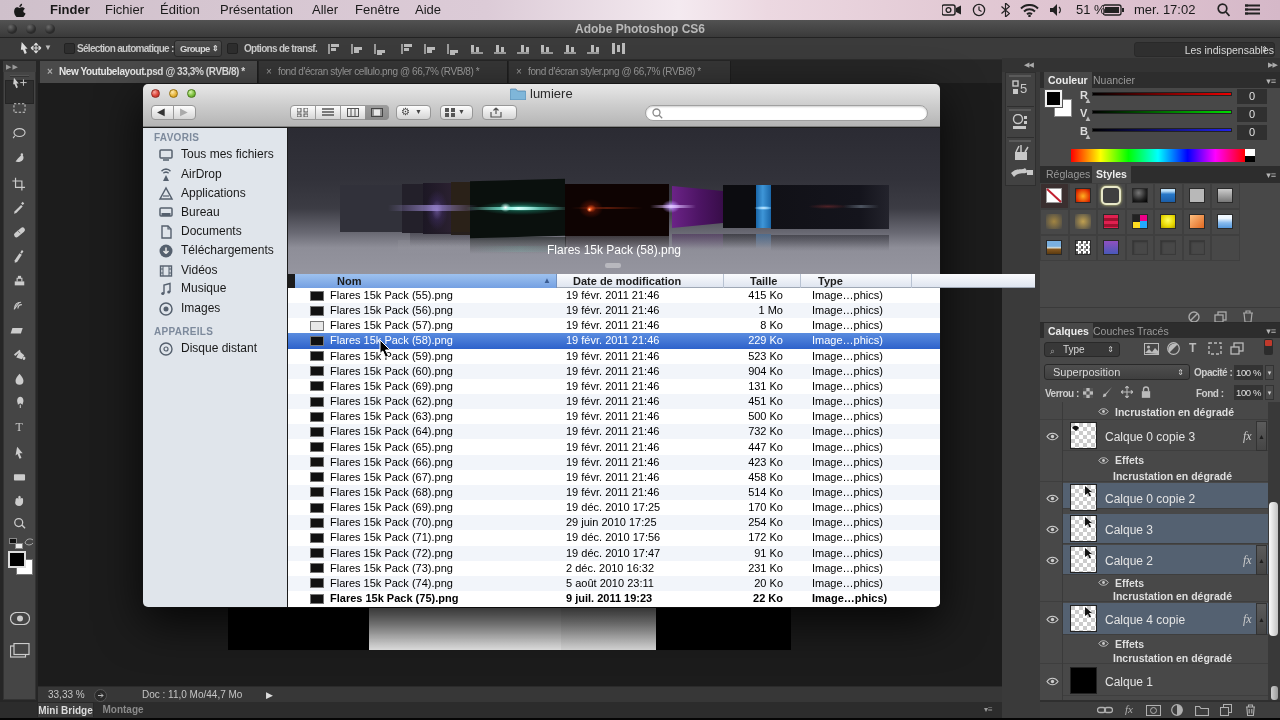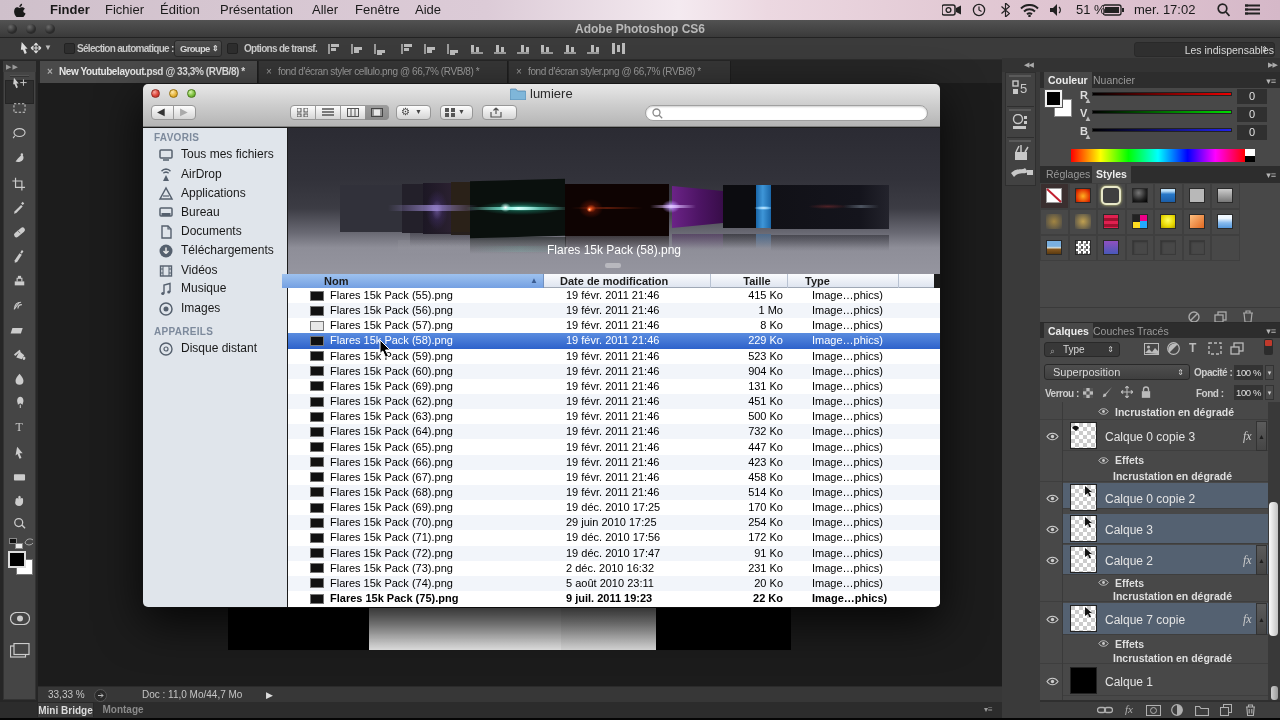--- a/index.html
+++ b/index.html
@@ -36,21 +36,21 @@
 #ftop{position:absolute;left:0;top:0;width:797px;height:43px;border-radius:5px 5px 0 0;
 background:linear-gradient(#e8e8e8,#cdcdcd 50%,#b5b5b5);border-bottom:1px solid #838383;}
 .light{position:absolute;top:5px;width:9px;height:9px;border-radius:50%;}
 .fbtn{position:absolute;background:linear-gradient(#fdfdfd,#d5d5d5);border:1px solid #979797;border-radius:4px;}
 #fsidebar{position:absolute;left:0;top:44px;width:144px;height:479px;background:#e0e5eb;border-radius:0 0 0 5px;}
 .shdr{position:absolute;left:11px;color:#7d8a9c;font-size:10px;font-weight:bold;letter-spacing:0.3px;}
 .sitem{position:absolute;left:38px;color:#191919;font-size:12px;}
 .sic{position:absolute;left:15px;width:16px;height:16px;}
 #coverflow{position:absolute;left:145px;top:44px;width:652px;height:146px;overflow:hidden;
 background:linear-gradient(#2b2b33 0%,#32323a 35%,#3c3c44 55%,#6a6a74 72%,#8e8e98 82%,#95959f 100%);}
-#flheader{position:absolute;left:139px;top:190px;width:652px;height:14px;font-size:11px;font-weight:bold;color:#1c1c1c;
+#flheader{position:absolute;left:152px;top:190px;width:740px;height:14px;font-size:11px;font-weight:bold;color:#1c1c1c;
 background:linear-gradient(#fafbfd,#dfe5f0);border-bottom:1px solid #9fa8b5;}
 #flrows{position:absolute;left:145px;top:204px;width:652px;height:319px;background:#fff;border-radius:0 0 5px 0;overflow:hidden;}
 .frow{position:absolute;left:0;width:652px;height:15.15px;font-size:11px;color:#000;line-height:15px;white-space:nowrap;}
 .ficon{position:absolute;left:22px;top:2.5px;width:14px;height:10px;background:#111;border:1px solid #777;}
 .fname{position:absolute;left:42px;}
 .fdate{position:absolute;left:278px;}
 .fsize{position:absolute;left:415px;width:80px;text-align:right;}
 .ftype{position:absolute;left:524px;}
 
 #topstrip{left:1002px;top:58px;width:278px;height:14px;background:#333;}
@@ -565,21 +565,21 @@
         <circle cx="7" cy="4.5" r="1.8" fill="#ccc"></circle>
       </svg>
       <span class="effname" style="top:174.5px;">Effets</span>
       <div class="lrow" style="top:187px;height:13px;"></div>
       <span class="effname" style="top:188px;left:73px;font-weight:bold;">Incrustation en dégradé</span>
       <div class="lrow sel" style="top:201px;height:32px;left:23px;width:205px;">
         <div class="thumb" style="top:2px;left:7px;"></div>
         <svg class="abs" style="left:22px;top:4px;" width="8" height="10">
           <path d="M0 0l7 6H4l2 4-1.5.7L3 7 0 9z" fill="#111"></path>
         </svg>
-        <span class="lname" style="top:10px;left:42px;">Calque 7 copie</span>
+        <span class="lname" style="top:10px;left:42px;">Calque 4 copie</span>
         <span class="fx" style="top:9px;left:180px;">fx</span>
       </div>
       <svg class="eye" style="left:6px;top:213px;width:13px;" viewBox="0 0 14 9">
         <path d="M1 4.5C3 1.5 5 1 7 1s4 .5 6 3.5C11 7.5 9 8 7 8S3 7.5 1 4.5z" fill="none" stroke="#ccc" stroke-width="1.1"></path>
         <circle cx="7" cy="4.5" r="1.8" fill="#ccc"></circle>
       </svg>
       <div class="colbtn" style="top:201px;height:32px;line-height:31px;">▲</div>
       <div class="lrow" style="top:234px;height:14px;border-bottom:none;"></div>
       <svg class="eye" style="left:58px;top:237px;width:11px;" viewBox="0 0 14 9">
         <path d="M1 4.5C3 1.5 5 1 7 1s4 .5 6 3.5C11 7.5 9 8 7 8S3 7.5 1 4.5z" fill="none" stroke="#ccc" stroke-width="1.1"></path>
@@ -752,21 +752,21 @@
       <div class="abs" style="left:122px;top:104px;width:60px;height:14px;background:linear-gradient(rgba(30,26,36,0.35),rgba(30,26,36,0));"></div>
       <div class="abs" style="left:0;top:115px;width:652px;text-align:center;color:#fff;font-size:12px;">Flares 15k Pack (58).png</div>
       <div class="abs" style="left:317px;top:135px;width:16px;height:5px;background:#b8b8be;border-radius:2px;"></div>
     </div>
  <div id="flheader">
   <div class="abs" style="left:0;top:0;width:262px;height:14px;background:linear-gradient(#9ec2ef,#74a0e2);border-right:1px solid #7291c0;"></div>
   <span class="abs" style="left:42px;top:1px;">Nom</span>
   <span class="abs" style="left:248px;top:2px;color:#3b5d92;font-size:8px;">▲</span>
   <span class="abs" style="left:278px;top:1px;">Date de modification</span>
   <div class="abs" style="left:428px;top:0;width:1px;height:14px;background:#b8c2d2;"></div>
-  <span class="abs" style="left:455px;top:1px;width:40px;text-align:center;">Taille</span>
+  <span class="abs" style="left:455px;top:1px;width:40px;text-align:left;">Taille</span>
   <div class="abs" style="left:505px;top:0;width:1px;height:14px;background:#b8c2d2;"></div>
   <span class="abs" style="left:523px;top:1px;">Type</span>
   <div class="abs" style="left:616px;top:0;width:1px;height:14px;background:#b8c2d2;"></div>
  </div>
  <div id="flrows">
       <div class="frow" style="top:0px;background:#ffffff;color:#000;">
         <span class="ficon" style="background:#111;"></span>
         <span class="fname">Flares 15k Pack (55).png</span>
         <span class="fdate">19 févr. 2011 21:46</span>
         <span class="fsize">415 Ko</span>

